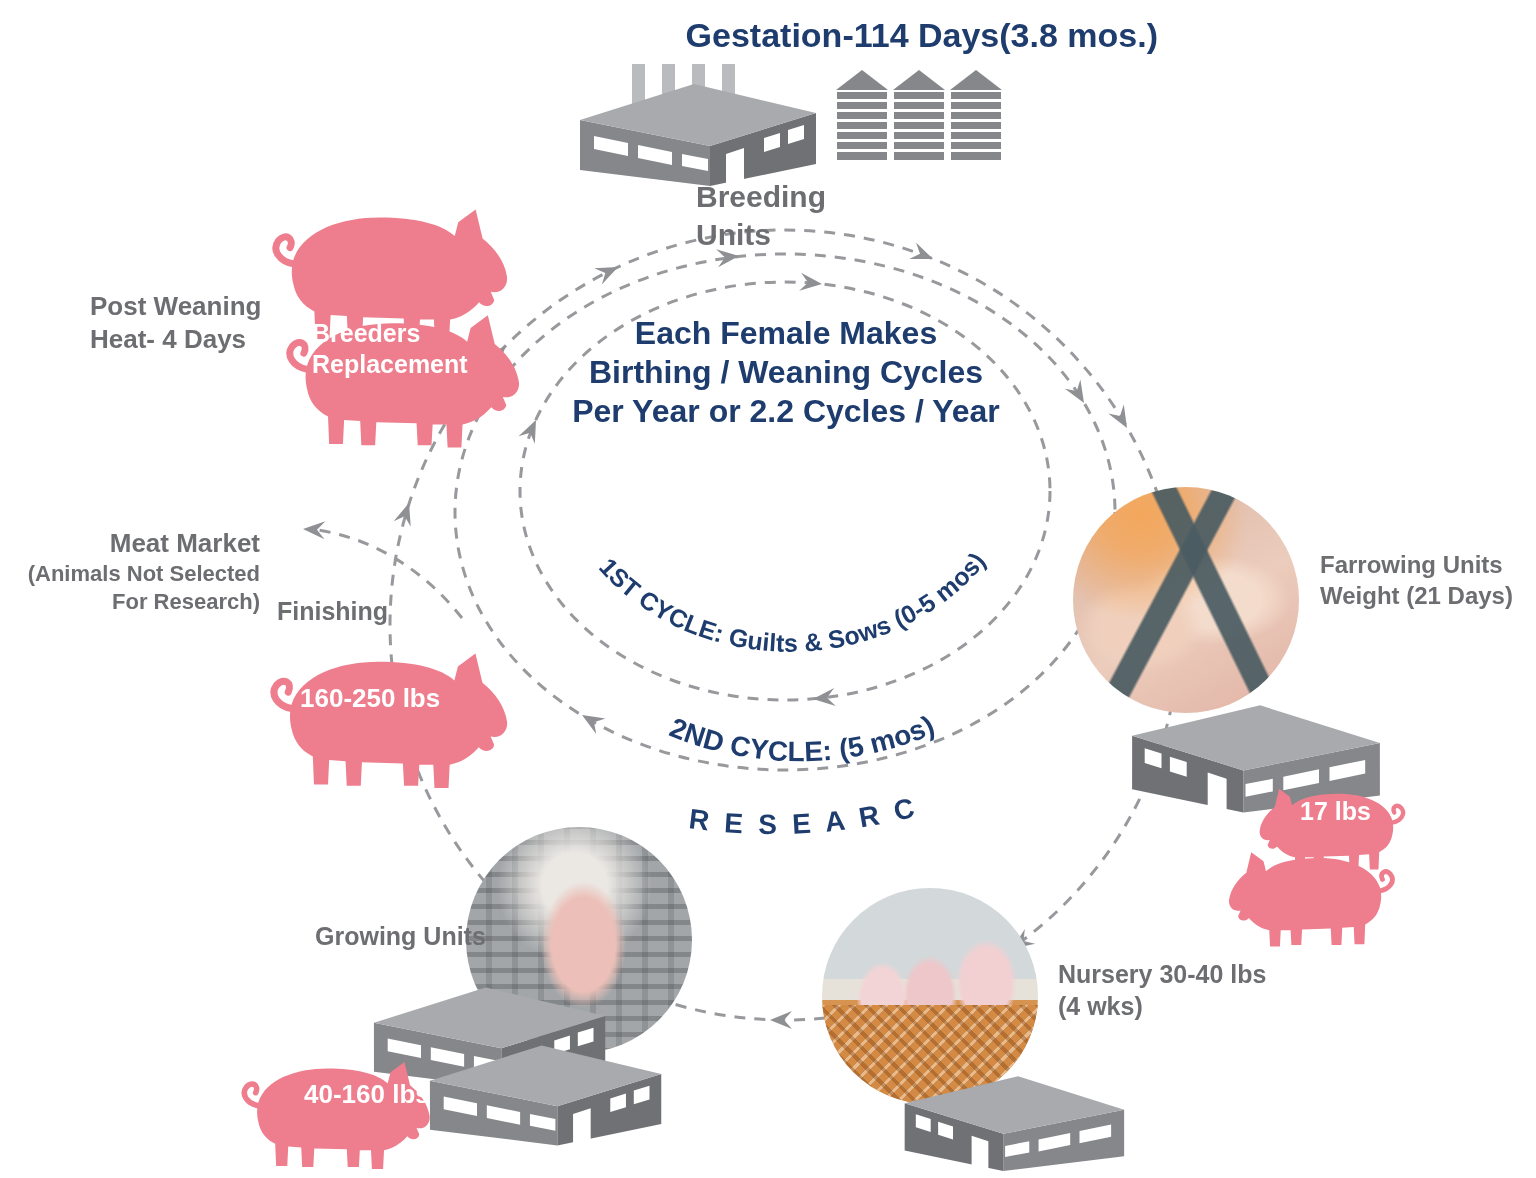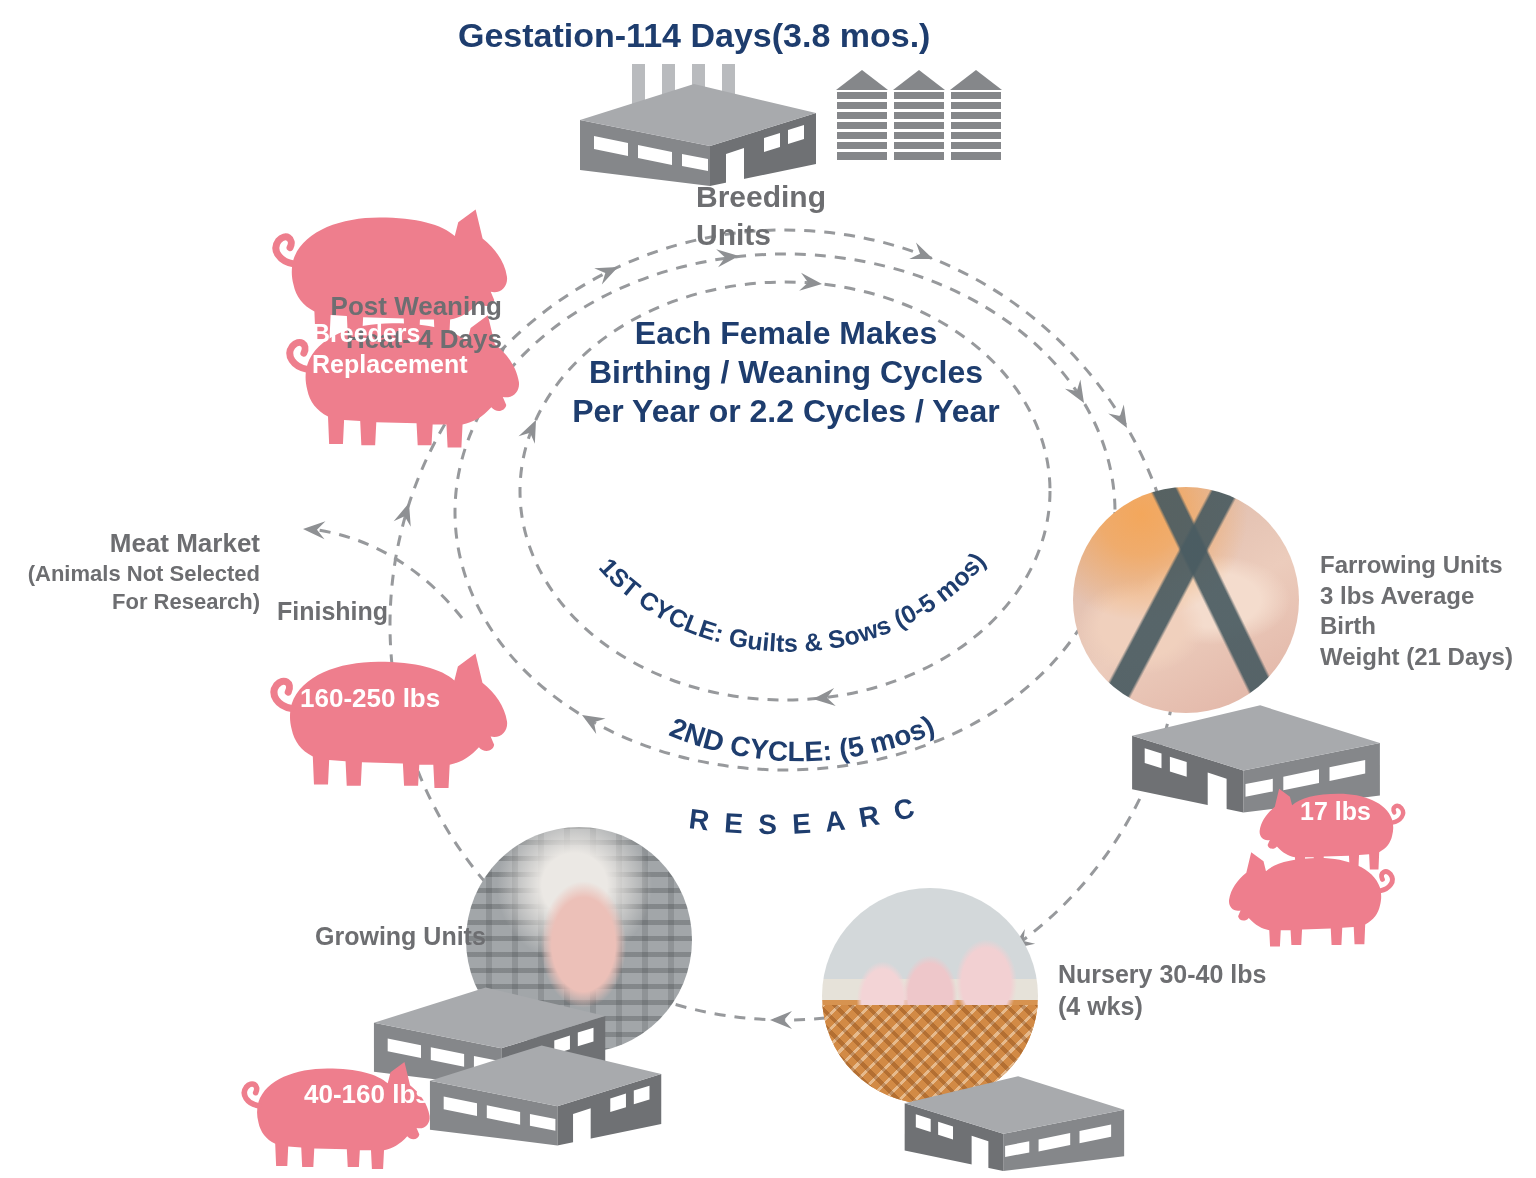--- a/index.html
+++ b/index.html
@@ -47,23 +47,23 @@
   }
   #photo-growing{
     left:466px;top:827px;width:226px;height:226px;
     background:
       radial-gradient(ellipse 27% 40% at 52% 52%, #ecc0b8 0 52%, rgba(236,192,184,0) 70%),
       radial-gradient(circle at 48% 26%, #ebe8e4 0 16%, rgba(235,232,228,0) 38%),
       repeating-linear-gradient(0deg, rgba(60,64,66,.30) 0 5px, rgba(0,0,0,0) 5px 16px),
       repeating-linear-gradient(90deg, #a2a6a9 0 20px, #8f9396 20px 26px);
   }
   
-  #lbl-title{left:458px;top:14px;width:700px;text-align:left;font-size:34px;}
+  #lbl-title{left:458px;top:14px;width:700px;text-align:right;font-size:34px;}
   #lbl-breeding{left:696px;top:178px;width:200px;font-size:30px;}
-  #lbl-postweaning{left:90px;top:290px;width:412px;text-align:right;font-size:26px;}
+  #lbl-postweaning{left:90px;top:290px;width:412px;text-align:left;font-size:26px;}
   #lbl-replacement{left:312px;top:318px;width:240px;font-size:25px;line-height:1.24;}
   #lbl-meatmarket{left:18px;top:487px;width:242px;text-align:right;font-size:22px;margin-top:40px;}
   #lbl-meatmarket .mm-title{font-size:26px;}
   #lbl-finishing{left:277px;top:595px;width:140px;font-size:25px;}
   #lbl-fin-weight{left:300px;top:682px;width:180px;font-size:26px;}
   #lbl-farrowing{left:1320px;top:550px;width:210px;font-size:24px;}
   #lbl-weaning{left:1150px;top:793px;width:140px;font-size:24px;}
   #lbl-wean-weight{left:1300px;top:795px;width:120px;font-size:25px;}
   #lbl-nursery{left:1058px;top:958px;width:240px;font-size:25px;}
   #lbl-growing{left:315px;top:920px;width:200px;font-size:25px;}
@@ -206,21 +206,20 @@
     <span class="mm-title">Meat Market</span>
     <span>(Animals Not Selected</span>
     <span>For Research)</span>
   </div>
 
   <div class="label" id="lbl-finishing">Finishing</div>
   <div class="label white" id="lbl-fin-weight">160-250 lbs</div>
 
   <div class="label" id="lbl-farrowing">
     <span>Farrowing Units</span>
-    <span>3 lbs Average Birth</span>
     <span>Weight (21 Days)</span>
   </div>
 
   <div class="label white" id="lbl-wean-weight">17 lbs</div>
 
   <div class="label" id="lbl-nursery">
     <span>Nursery 30-40 lbs</span>
     <span>(4 wks)</span>
   </div>
 

